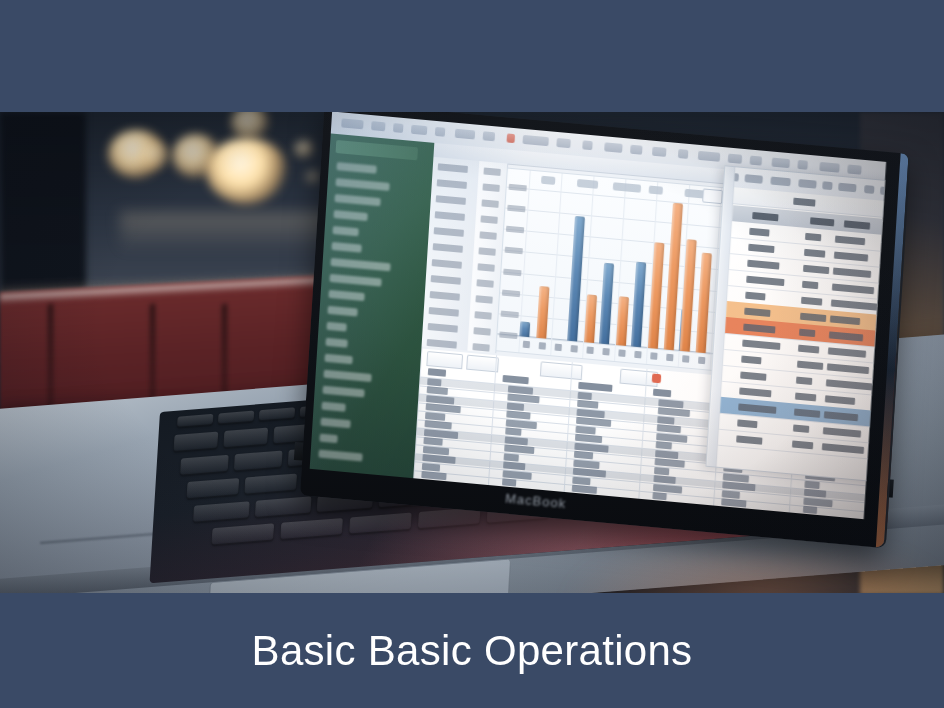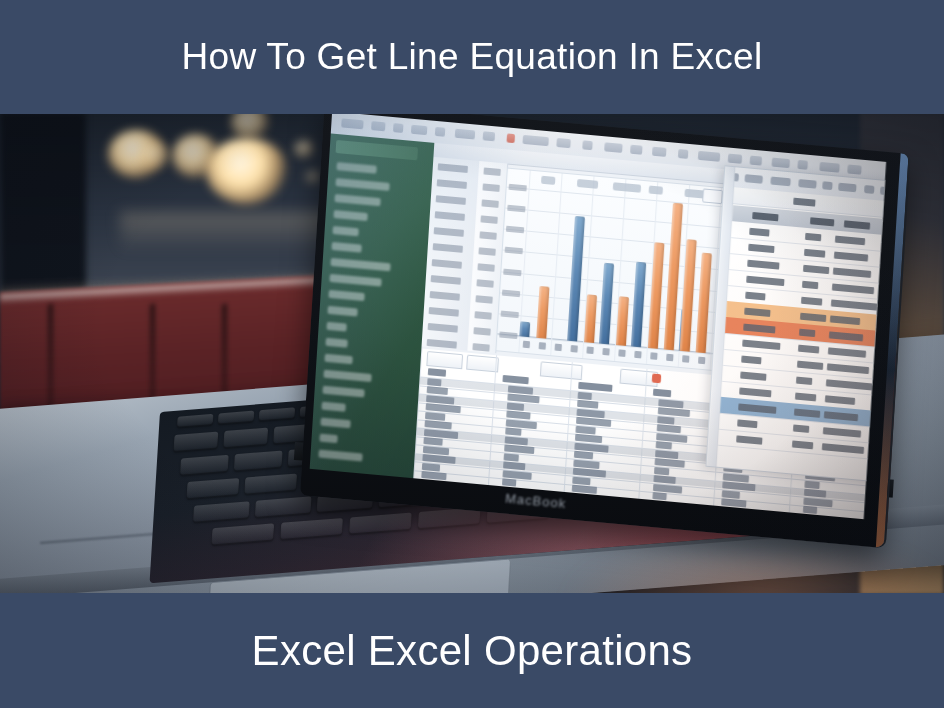--- a/index.html
+++ b/index.html
@@ -368,23 +368,20 @@
     position:absolute;left:0;top:0;width:944px;height:483px;
     background:radial-gradient(ellipse at 50% 45%, rgba(0,0,0,0) 55%, rgba(8,12,20,.38) 100%);
     pointer-events:none;
   }
 </style>
 </head>
 <body>
 
 <div class="poster">
 
-  <div class="banner banner-top">
-    <div class="banner-title">How To Get Line Equation In Excel</div>
-  </div>
 
   <div class="photo">
 
     <div class="bg-wall"></div>
     <div class="bg-dark-left"></div>
     <div class="counter-glow"></div>
     <div class="bokeh b1"></div>
     <div class="bokeh b2"></div>
     <div class="bokeh b3"></div>
     <div class="bokeh b4"></div>
@@ -876,16 +873,16 @@
         </div>
 
         <div class="bezel-logo">MacBook</div>
       </div>
     </div>
 
     <div class="photo-vignette"></div>
   </div>
 
   <div class="banner banner-bottom">
-    <div class="banner-title">Excel Excel Operations</div>
+    <div class="banner-title">Basic Basic Operations</div>
   </div>
 
 </div>
 
 </body></html>

